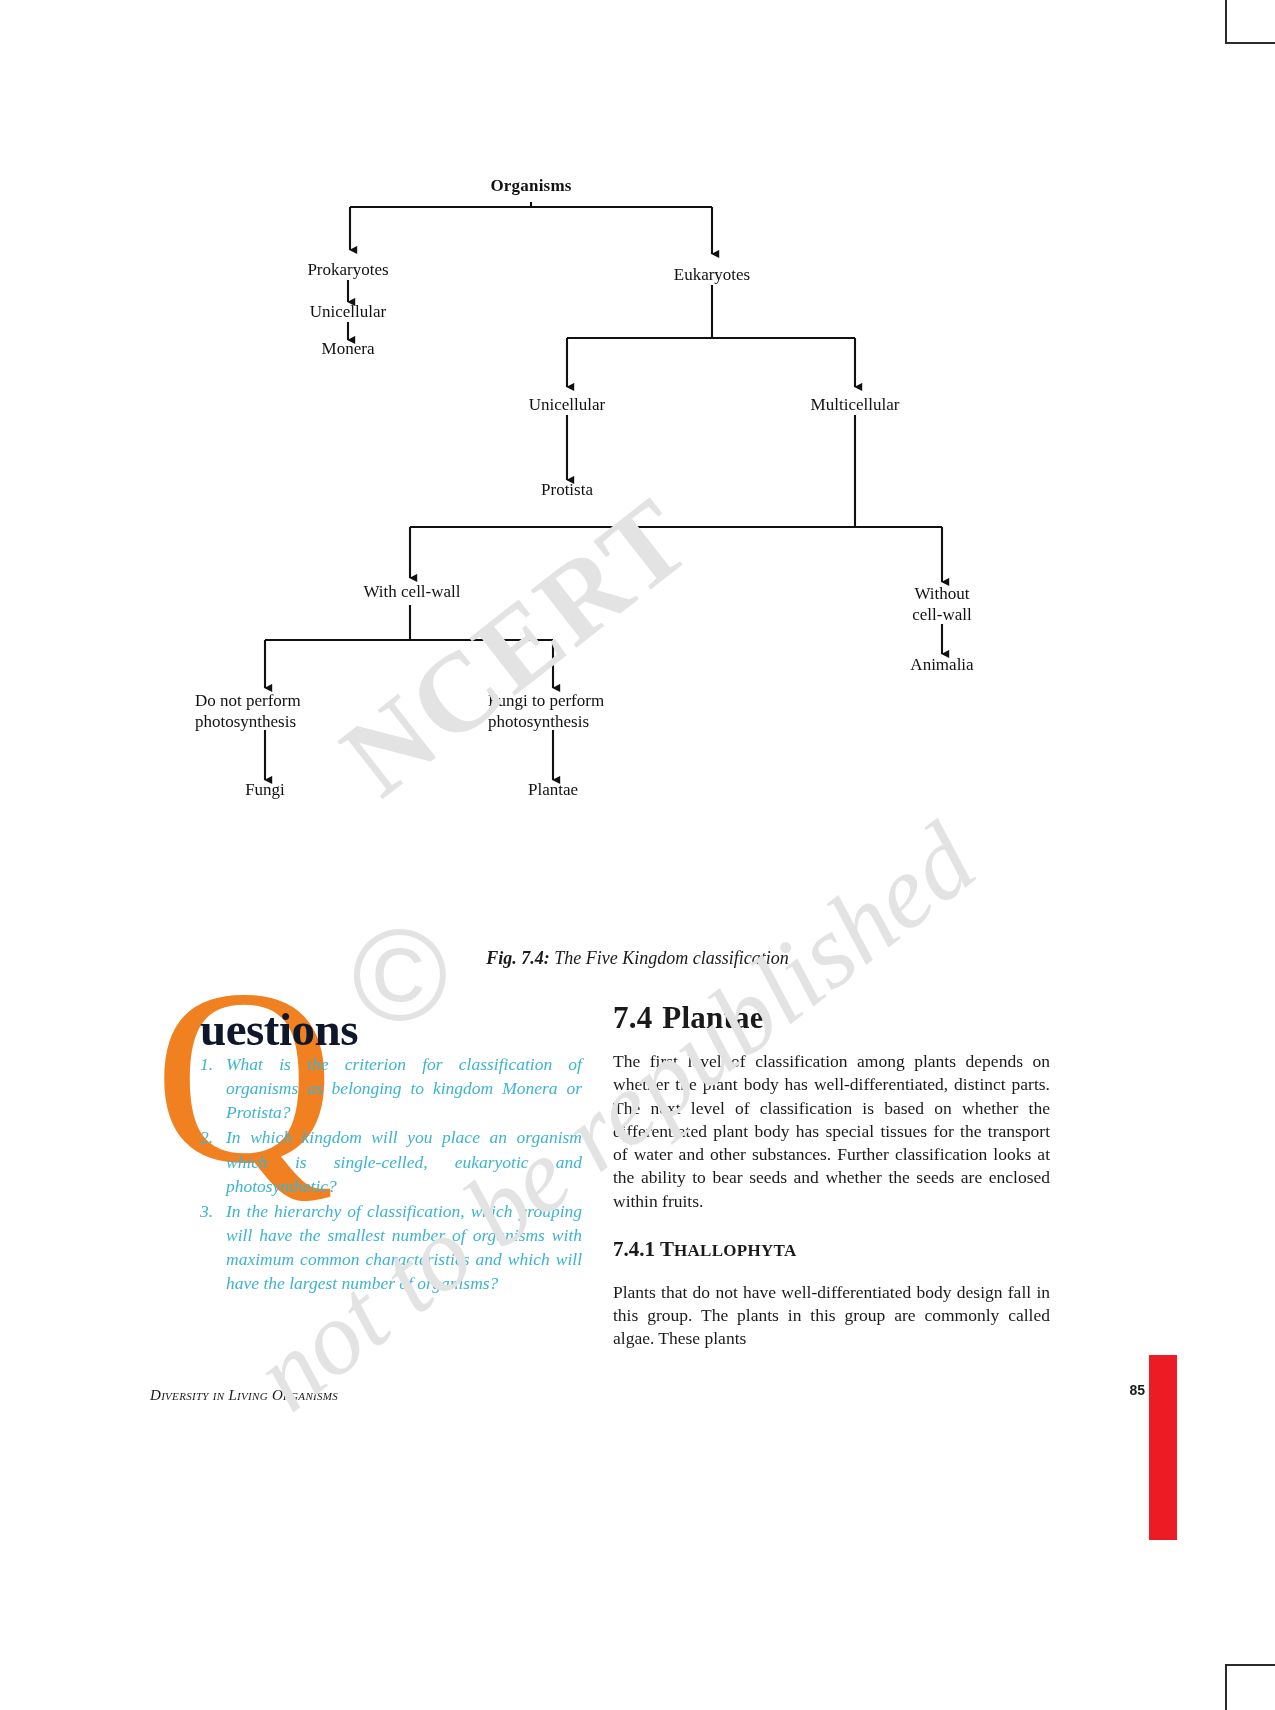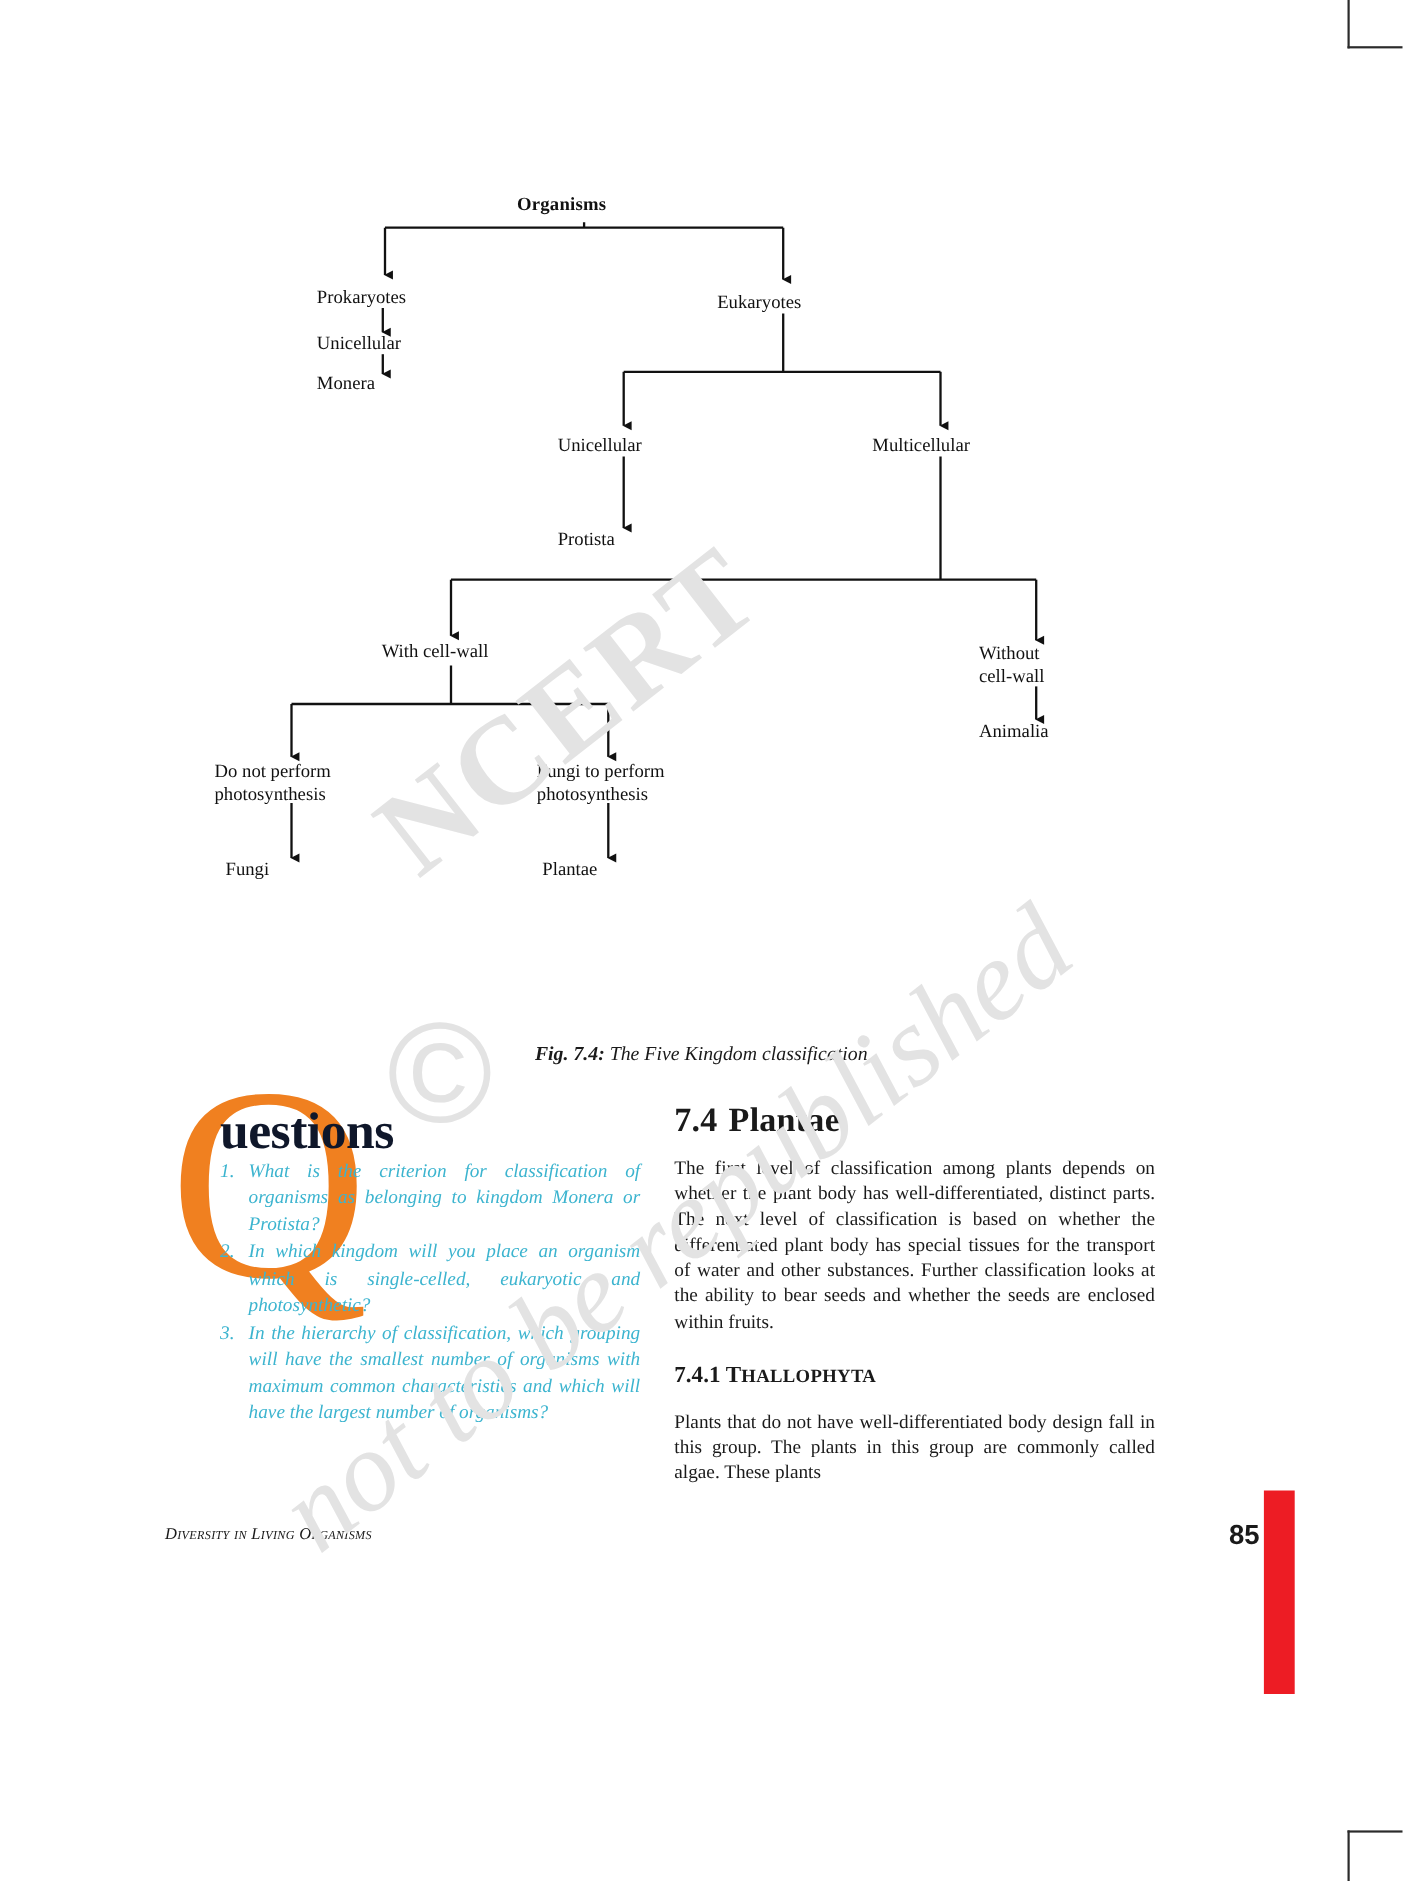--- a/index.html
+++ b/index.html
@@ -87,20 +87,21 @@
     width: 1275px;
     height: 700px;
     z-index: 2;
   }
   #flowchart svg { display: block; }
   .fc-label {
     position: absolute;
     font-family: "Liberation Serif", "DejaVu Serif", serif;
     font-size: 17px;
     color: #111;
+    text-align: center;
     line-height: 1.22;
     white-space: pre-line;
   }
   .fc-label.root {
     font-weight: bold;
     font-size: 17px;
     letter-spacing: 0.2px;
   }
 
   
@@ -224,21 +225,21 @@
     font-style: italic;
     letter-spacing: 0.3px;
     z-index: 3;
   }
   .footer-page {
     position: absolute;
     right: 130px;
     top: 1382px;
     font-family: "Liberation Sans", sans-serif;
     font-weight: bold;
-    font-size: 25px;
+    font-size: 14px;
     z-index: 6;
   }
   .footer-year {
     position: absolute;
     left: 0; top: 1485px;
     width: 1275px;
     text-align: center;
     font-size: 16px;
     z-index: 3;
   }

